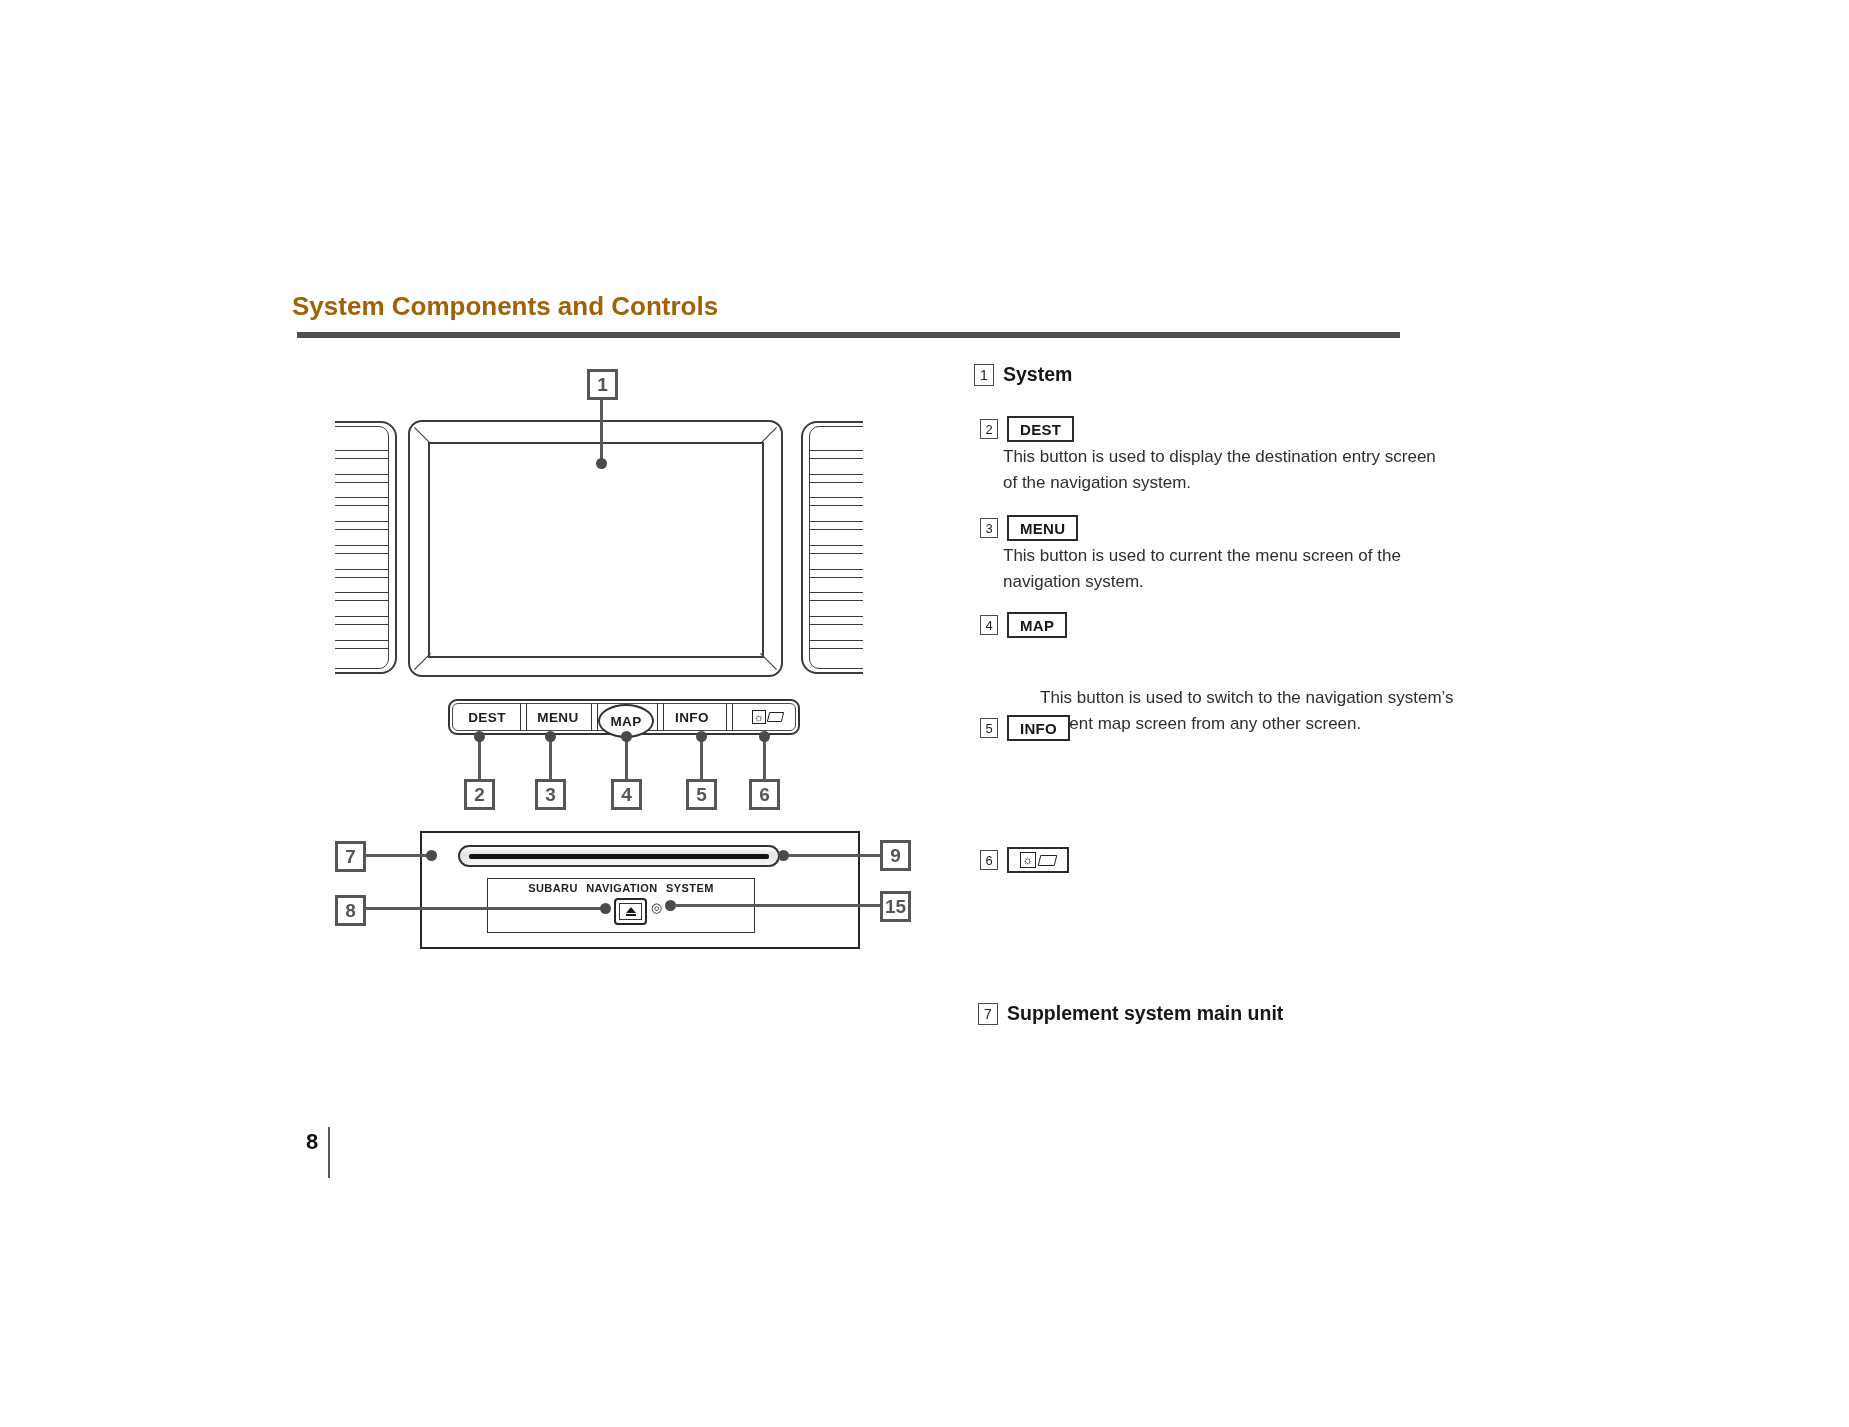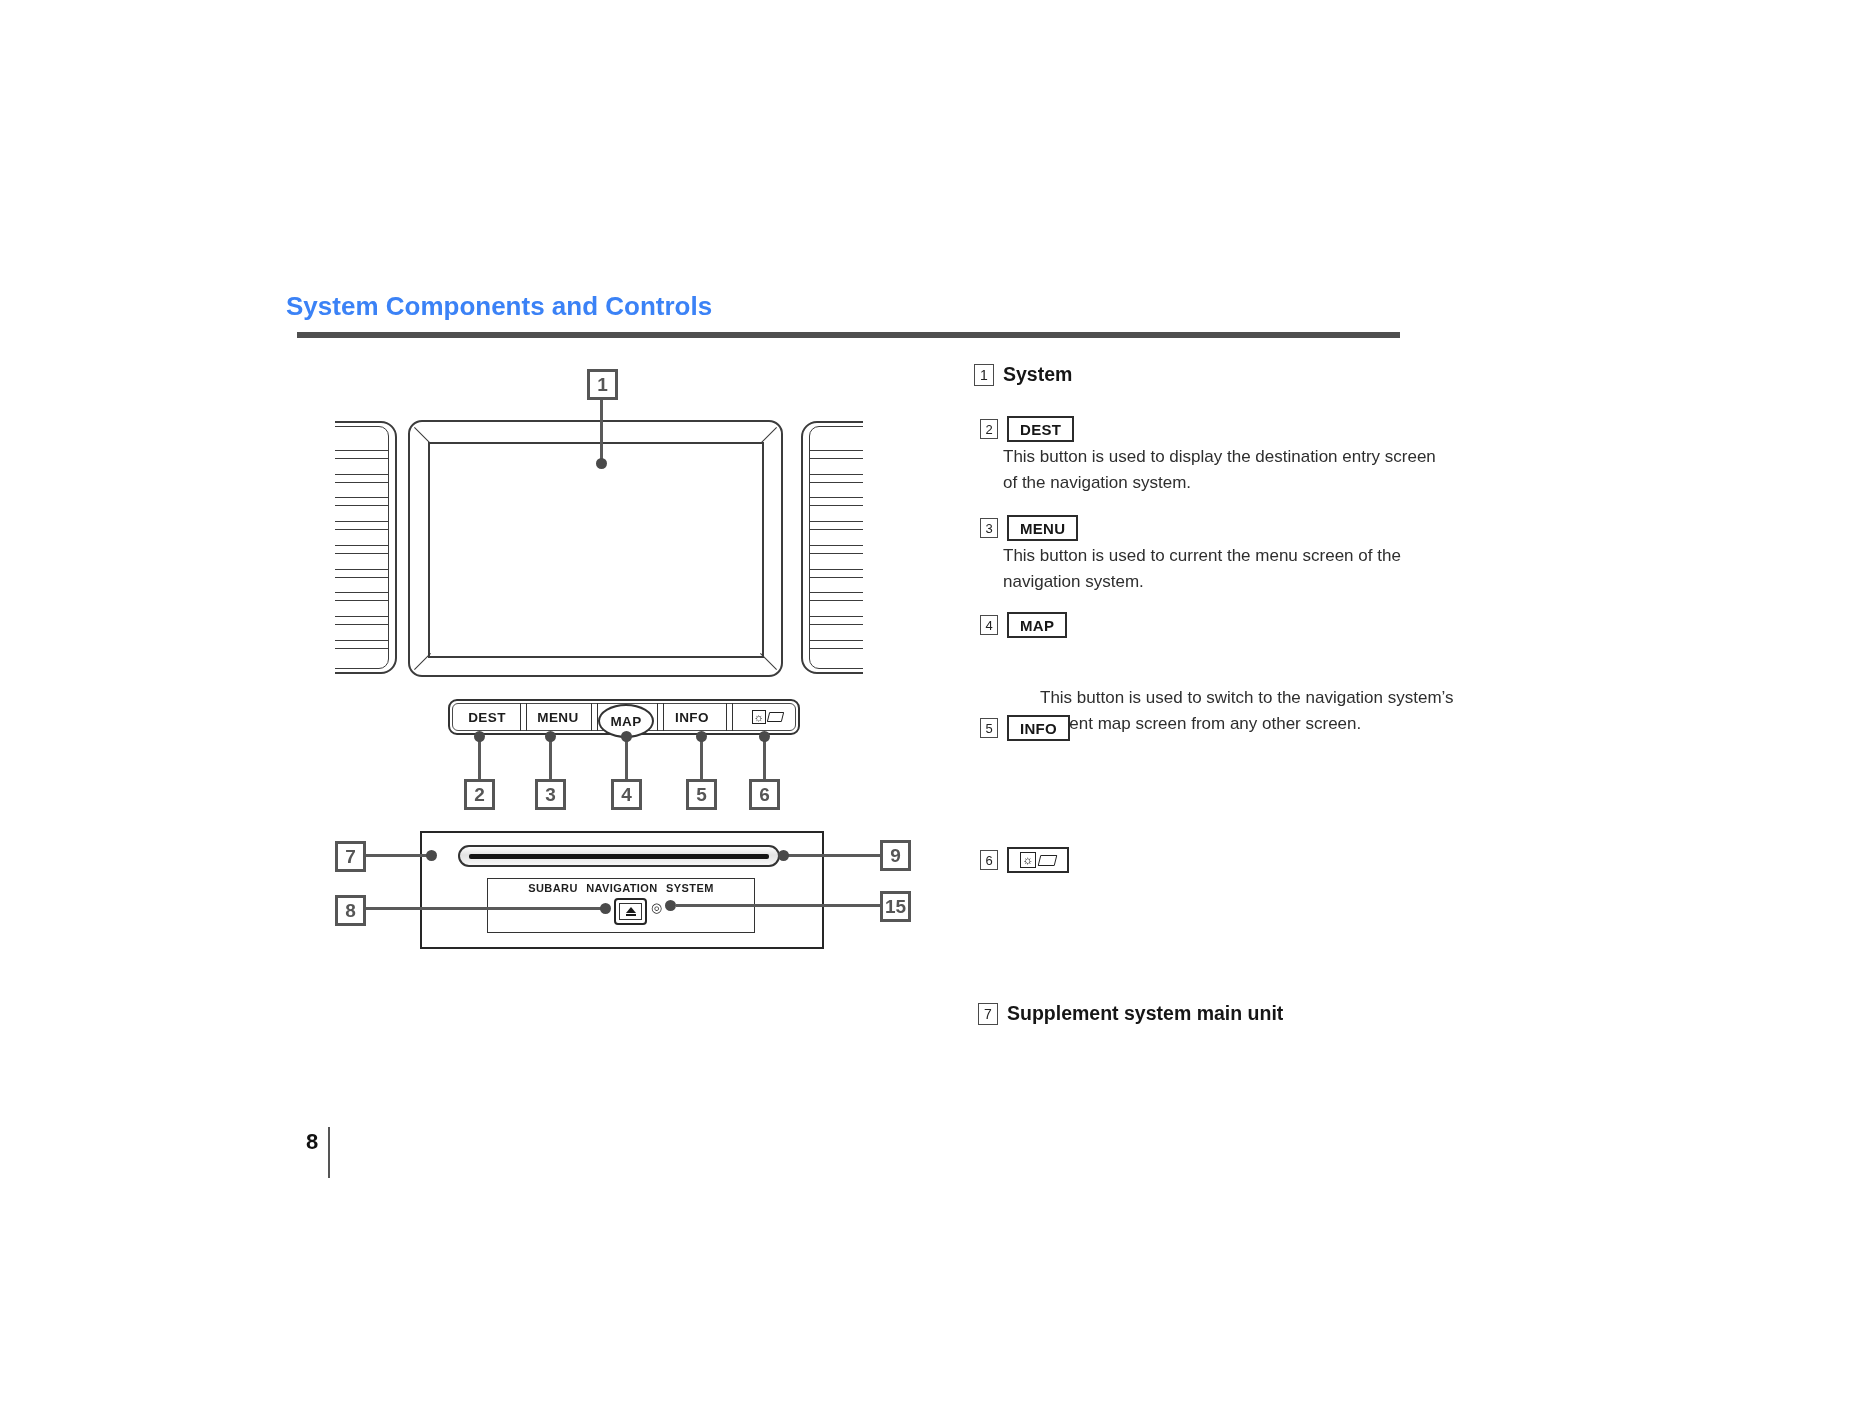--- a/index.html
+++ b/index.html
@@ -1,19 +1,19 @@
 <!DOCTYPE html>
 <html><head>
 <meta charset="utf-8">
 <style>
   html,body{margin:0;padding:0;background:#fff;}
   .page{position:relative;width:1849px;height:1427px;background:#ffffff;overflow:hidden;
         font-family:"Liberation Sans", sans-serif;color:#2e2e2e;}
   
-  .title{position:absolute;left:286px;top:291px;font-size:26px;font-weight:bold;color:#3b82f6;letter-spacing:0;}
+  .title{position:absolute;left:292px;top:291px;font-size:26px;font-weight:bold;color:#a16207;letter-spacing:0;}
   .rule{position:absolute;left:297px;top:332px;width:1103px;height:6px;background:#4f4f4f;}
   
   .sec-row{position:absolute;display:flex;align-items:center;gap:9px;}
   .sq{display:inline-flex;align-items:center;justify-content:center;width:18px;height:20px;
       border:1.5px solid #4a4a4a;box-sizing:border-box;font-size:13px;color:#222;background:#fff;flex:0 0 auto;}
   .sq-lg{width:20px;height:22px;font-size:14px;}
   .h2{font-size:19.5px;font-weight:bold;color:#161616;}
   .btn-label{display:inline-flex;align-items:center;justify-content:center;min-width:58px;height:26px;
       border:2px solid #2b2b2b;box-sizing:border-box;padding:0 11px;font-weight:bold;font-size:15px;
       letter-spacing:.3px;color:#161616;background:#fff;}
@@ -55,21 +55,21 @@
       font-weight:bold;font-size:13.5px;letter-spacing:.4px;color:#1c1c1c;z-index:2;}
   .bar-icon{position:absolute;left:292px;top:0;width:50px;height:32px;display:flex;align-items:center;
       justify-content:center;gap:2px;}
   .sun-box{display:inline-flex;align-items:center;justify-content:center;width:14px;height:14px;
       border:1.5px solid #222;box-sizing:border-box;font-size:11px;line-height:1;color:#111;background:#fff;}
   .panel-shape{display:inline-block;width:15px;height:10px;border:1.5px solid #222;box-sizing:border-box;
       transform:skewX(-14deg);border-radius:1px;background:#fff;}
   .icon-label .sun-box{width:16px;height:16px;font-size:12px;}
   .icon-label .panel-shape{width:17px;height:11px;}
   
-  .unit{position:absolute;left:420px;top:831px;width:404px;height:118px;border:2px solid #262626;
+  .unit{position:absolute;left:420px;top:831px;width:440px;height:118px;border:2px solid #262626;
       box-sizing:border-box;background:#fff;}
   .slot{position:absolute;left:36px;top:12px;width:322px;height:22px;border:2px solid #333;border-radius:11px;
       box-sizing:border-box;background:linear-gradient(180deg,#fdfdfd,#e2e2e2 45%,#f7f7f7);}
   .slot-line{position:absolute;left:9px;top:7px;width:300px;height:5px;background:#141414;border-radius:2px;}
   .faceplate{position:absolute;left:65px;top:45px;width:268px;height:55px;border:1.5px solid #333;box-sizing:border-box;}
   .unit-label{position:absolute;top:3px;left:0;right:0;text-align:center;font-size:11px;font-weight:bold;
       letter-spacing:.4px;word-spacing:5px;color:#1e1e1e;}
   .eject{position:absolute;left:126px;top:19px;width:33px;height:27px;border:2px solid #262626;border-radius:4px;
       box-sizing:border-box;display:flex;align-items:center;justify-content:center;background:#fff;}
   .eject-in{width:23px;height:17px;border:1px solid #333;box-sizing:border-box;display:flex;flex-direction:column;

